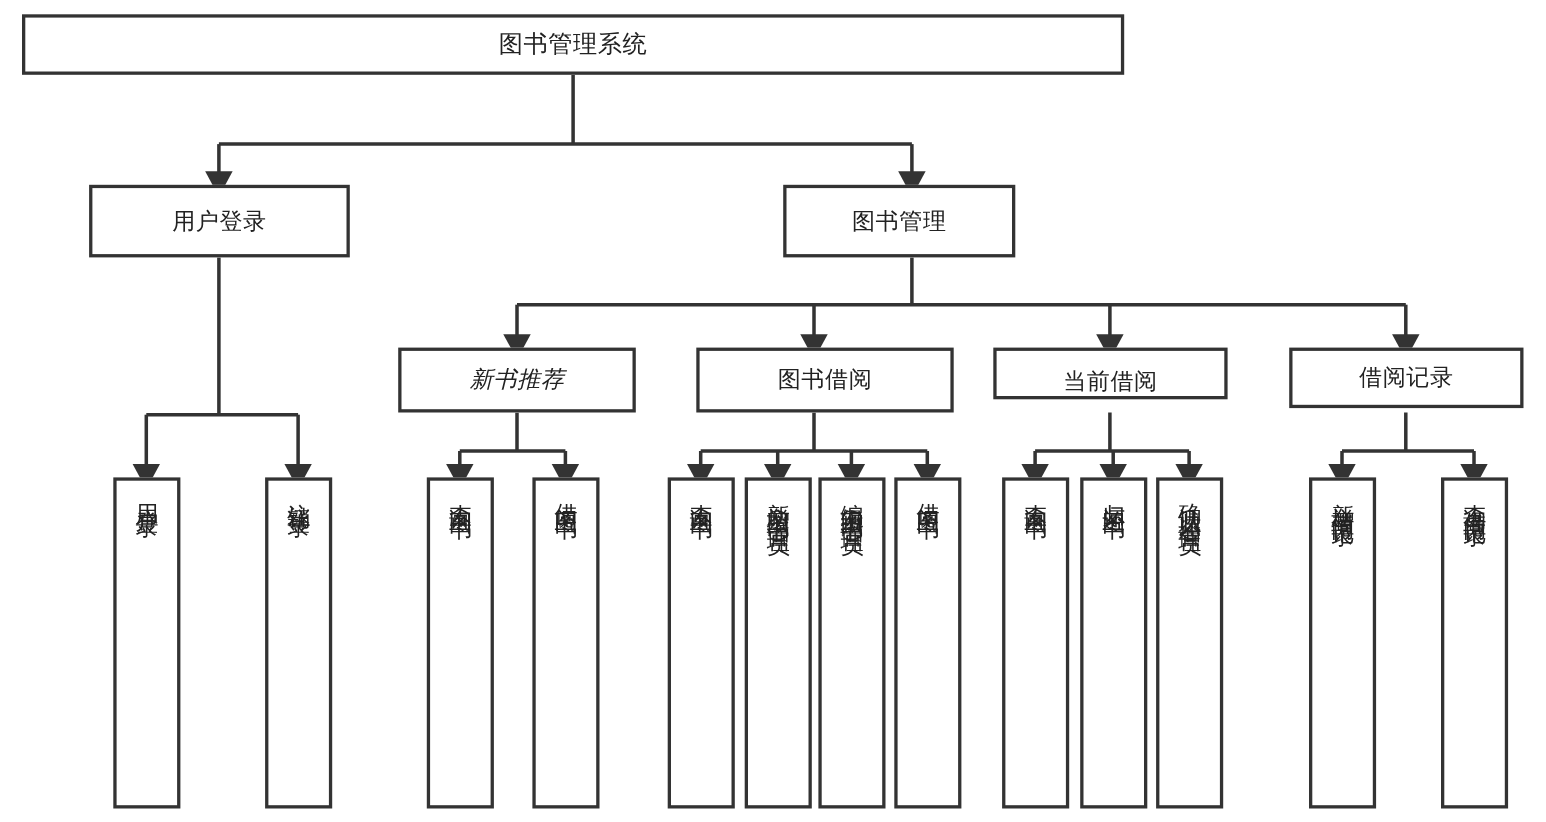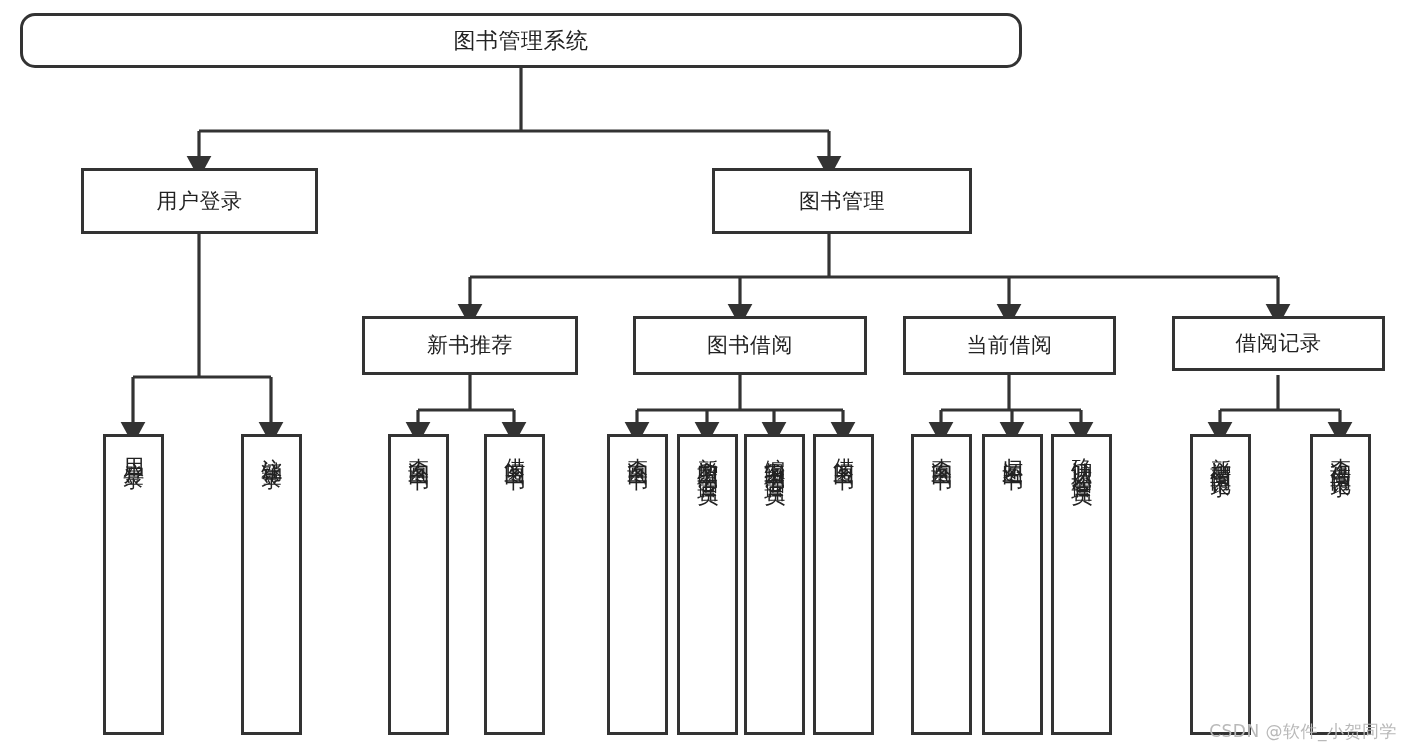--- a/index.html
+++ b/index.html
@@ -110,36 +110,36 @@
         <path d="M1012,410 L1012,432" marker-end="url(#arrowhead)"></path>
         <path d="M1081,410 L1081,432" marker-end="url(#arrowhead)"></path>
         <path d="M1278,375 L1278,410"></path>
         <path d="M1220,410 L1340,410"></path>
         <path d="M1220,410 L1220,432" marker-end="url(#arrowhead)"></path>
         <path d="M1340,410 L1340,432" marker-end="url(#arrowhead)"></path>
       </g>
   </svg>
 
   <div id="node-layer">
-      <div class="node root" style="left: 20px; top: 13px; width: 1002px; height: 55px; border-radius: 15px;">
+      <div class="node root" style="left: 20px; top: 13px; width: 1002px; height: 55px;">
         <span class="node-label">图书管理系统</span>
       </div>
       <div class="node" style="left: 81px; top: 168px; width: 237px; height: 66px;">
         <span class="node-label">用户登录</span>
       </div>
-      <div class="node" style="left: 712px; top: 168px; width: 260px; height: 66px;">
+      <div class="node" style="left: 712px; top: 168px; width: 211px; height: 66px;">
         <span class="node-label">图书管理</span>
       </div>
-      <div class="node" style="left: 362px; top: 316px; width: 216px; height: 59px;">
+      <div class="node" style="left: 362px; top: 316px; width: 216px; height: 59px; font-style: italic;">
         <span class="node-label">新书推荐</span>
       </div>
       <div class="node" style="left: 633px; top: 316px; width: 234px; height: 59px;">
         <span class="node-label">图书借阅</span>
       </div>
-      <div class="node" style="left: 903px; top: 316px; width: 213px; height: 59px;">
+      <div class="node" style="left: 903px; top: 316px; width: 213px; height: 47px; align-items: flex-end;">
         <span class="node-label">当前借阅</span>
       </div>
       <div class="node" style="left: 1172px; top: 316px; width: 213px; height: 55px;">
         <span class="node-label">借阅记录</span>
       </div>
       <div class="node leaf" style="left: 103px; top: 434px; width: 61px; height: 301px;">
         <span class="node-label">用户登录</span>
       </div>
       <div class="node leaf" style="left: 241px; top: 434px; width: 61px; height: 301px;">
         <span class="node-label">注销登录</span>
@@ -172,14 +172,13 @@
         <span class="node-label">确认归还（管理员）</span>
       </div>
       <div class="node leaf" style="left: 1190px; top: 434px; width: 61px; height: 301px;">
         <span class="node-label">新增借阅记录</span>
       </div>
       <div class="node leaf" style="left: 1310px; top: 434px; width: 61px; height: 301px;">
         <span class="node-label">查询借阅记录</span>
       </div>
     </div>
 
-  <div class="watermark">CSDN @软件_小贺同学</div>
 </div>
 
 </body></html>

